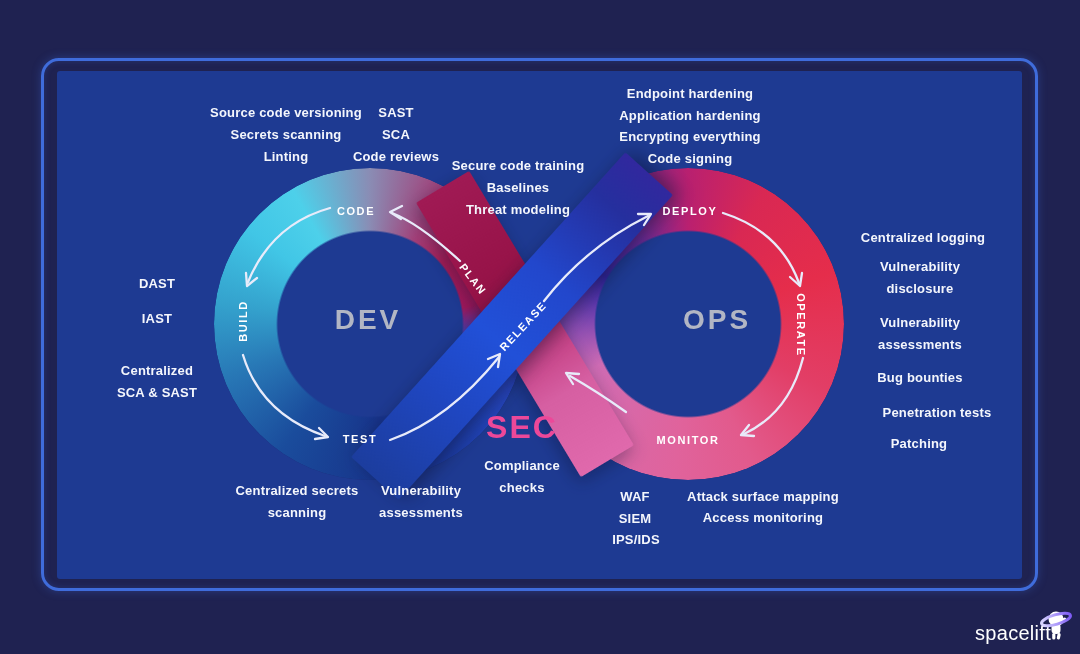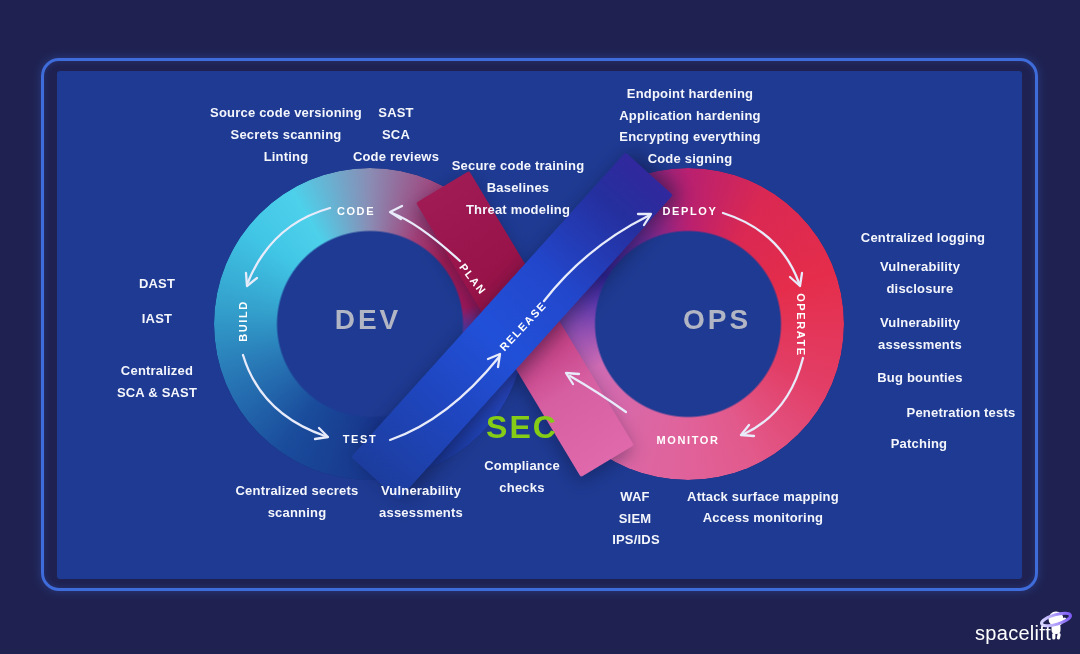--- a/index.html
+++ b/index.html
@@ -59,21 +59,21 @@
   .stage-label{
     position:absolute;transform:translate(-50%,-50%);
     color:#ffffff;font-size:11px;font-weight:700;letter-spacing:1.6px;
     white-space:nowrap;
   }
   .big-label{
     position:absolute;transform:translate(-50%,-50%);
     color:#b2b6c4;font-size:28px;font-weight:700;letter-spacing:3px;
     white-space:nowrap;
   }
-  .big-label.sec{color:#84cc16;font-size:32px;letter-spacing:2px;}
+  .big-label.sec{color:#ec4899;font-size:32px;letter-spacing:2px;}
   .logo{position:absolute;left:975px;top:604px;width:100px;height:44px;}
   .logo-text{
     position:absolute;left:0;top:18px;width:70px;
     color:#ffffff;font-size:20px;font-weight:400;letter-spacing:.3px;
   }
   .logo-icon{position:absolute;left:64px;top:2px;}
 </style>
 </head>
 <body>
 
@@ -150,21 +150,21 @@
   <div class="note" style="left:157px;top:319px;">IAST</div>
   <div class="note" style="left:157px;top:381px;">Centralized
 SCA &amp; SAST</div>
 
   <div class="note" style="left:923px;top:238px;">Centralized logging</div>
   <div class="note" style="left:920px;top:277px;">Vulnerability
 disclosure</div>
   <div class="note" style="left:920px;top:333px;">Vulnerability
 assessments</div>
   <div class="note" style="left:920px;top:378px;">Bug bounties</div>
-  <div class="note" style="left:961px;top:413px;text-align:right;">Penetration tests</div>
+  <div class="note" style="left:937px;top:413px;text-align:right;">Penetration tests</div>
   <div class="note" style="left:919px;top:444px;">Patching</div>
 
   <div class="note" style="left:297px;top:501px;">Centralized secrets
 scanning</div>
   <div class="note" style="left:421px;top:501px;">Vulnerability
 assessments</div>
 
   <div class="note" style="left:522px;top:476px;">Compliance
 checks</div>
 

